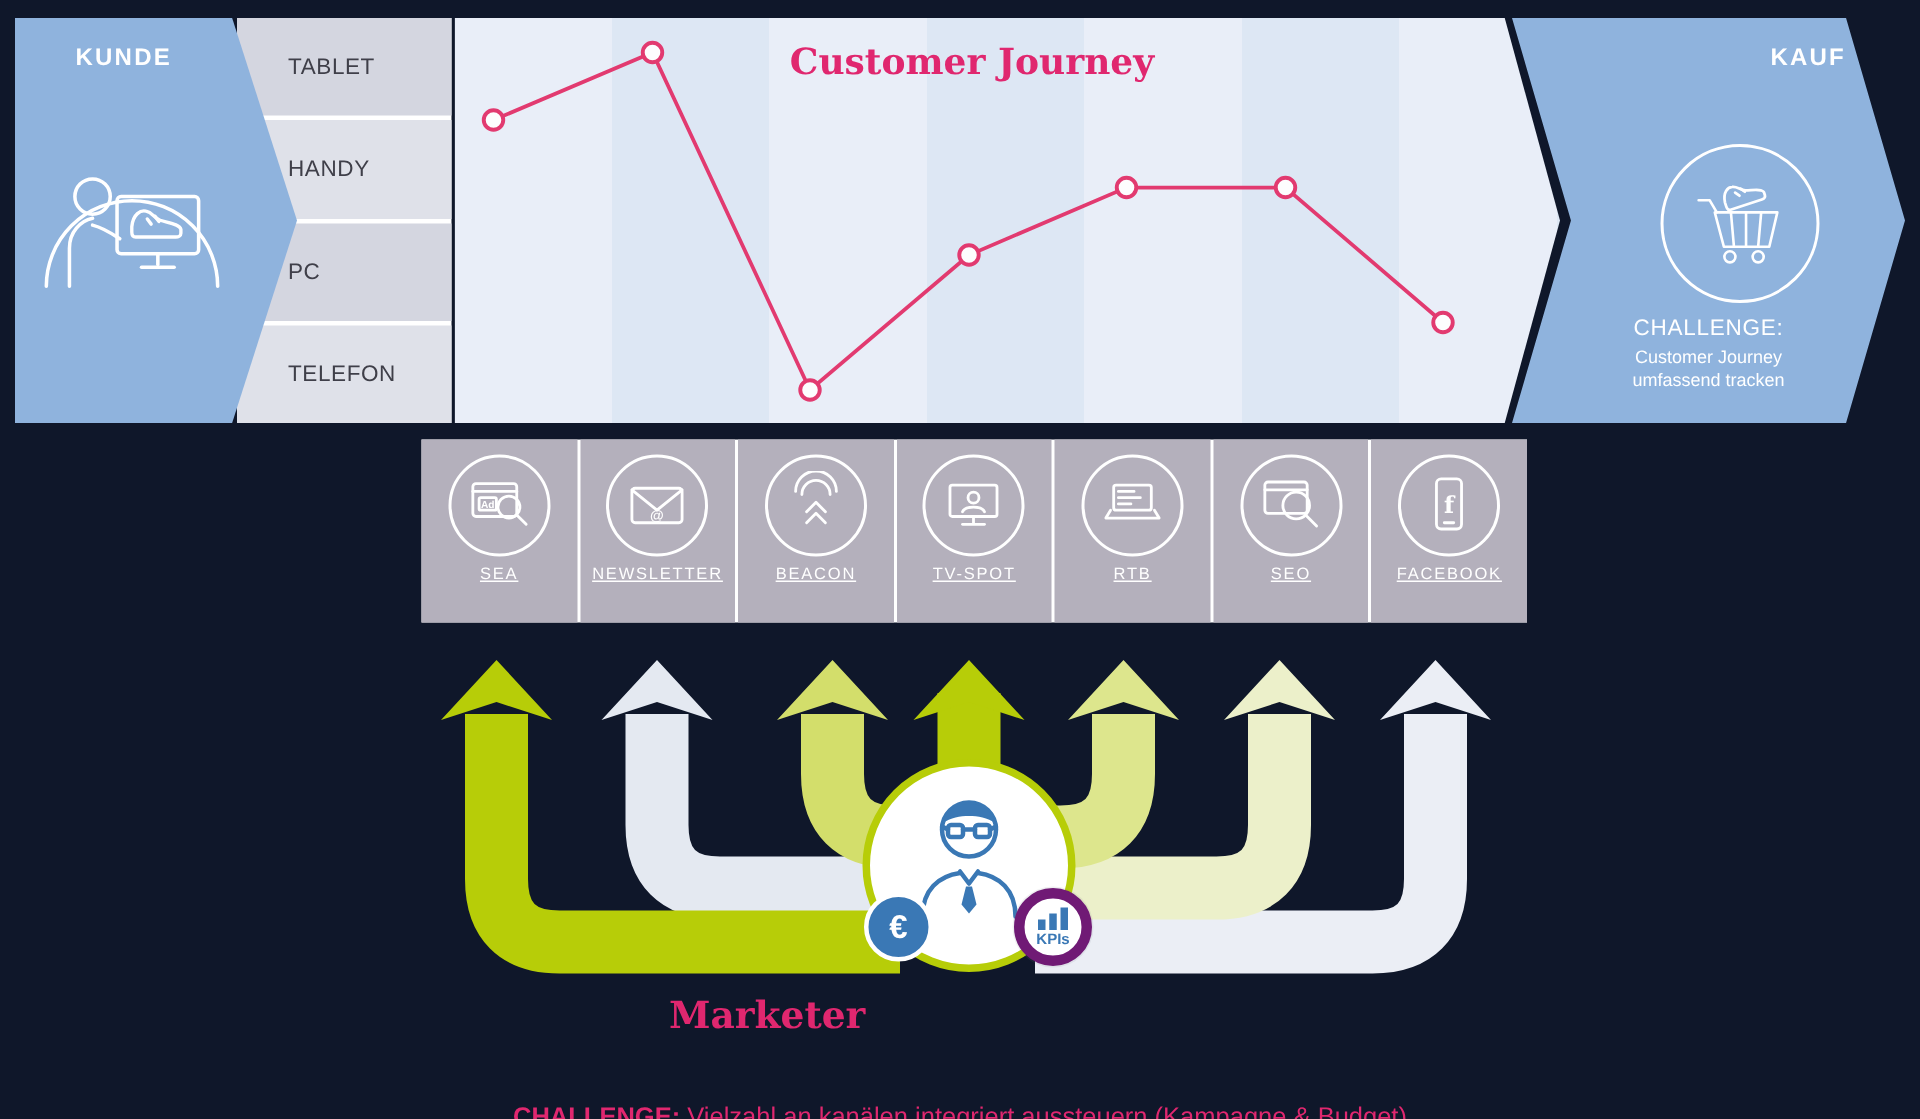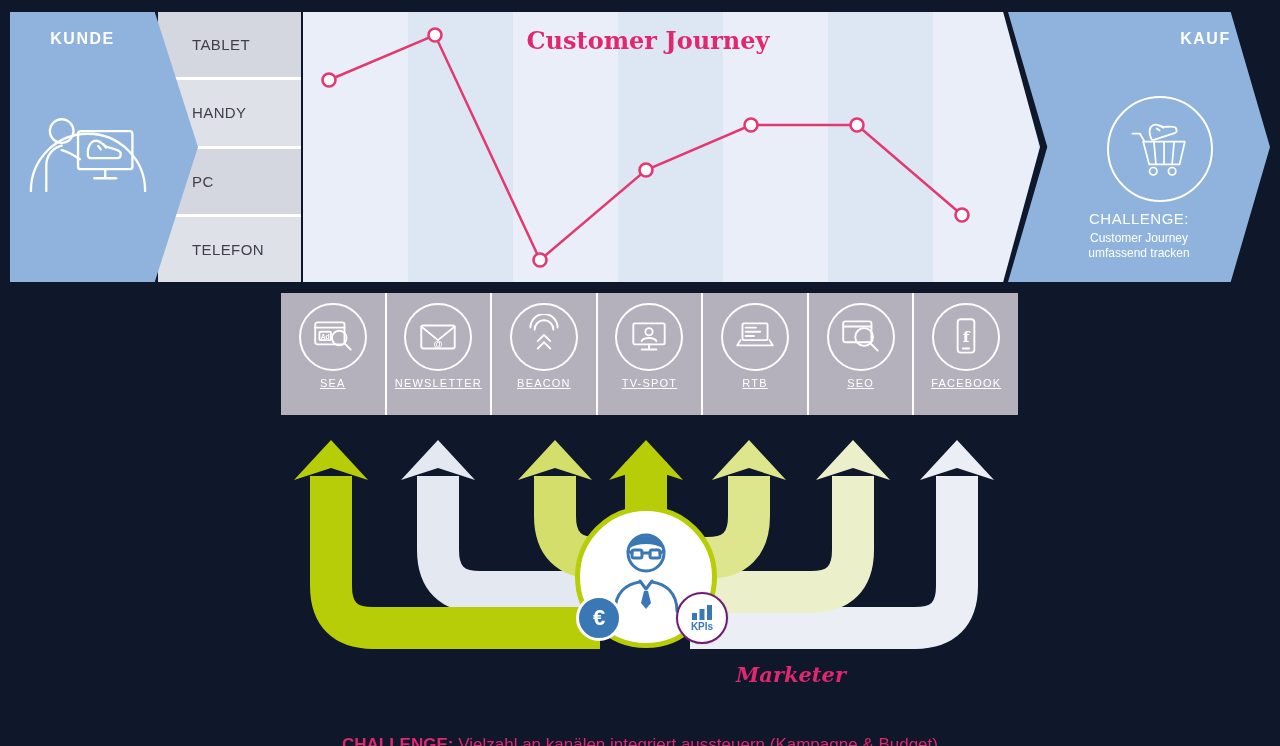--- a/index.html
+++ b/index.html
@@ -51,25 +51,25 @@
   
   #funnel-svg{left:0;top:418px;width:1280px;height:250px;z-index:1;}
   #funnel-svg path{fill:none;stroke-width:42;}
   .marketer-circle{left:575px;top:506px;width:142px;height:142px;border:5px solid #b7cd08;
     border-radius:50%;background:#fff;box-sizing:border-box;z-index:2;
     display:flex;align-items:flex-start;justify-content:center;}
   .badge{border-radius:50%;box-sizing:border-box;display:flex;flex-direction:column;
     align-items:center;justify-content:center;z-index:4;}
   .badge-euro{left:576px;top:595px;width:46px;height:46px;background:#3a78b5;border:3px solid #fff;
     color:#fff;font-weight:bold;font-size:22px;}
-  .badge-kpis{left:676px;top:592px;width:52px;height:52px;background:#fff;border:2px solid #701a75;
+  .badge-kpis{left:676px;top:592px;width:52px;height:52px;background:#fff;border:7px solid #701a75;
     box-shadow:0 0 0 1px rgba(120,120,140,.12);}
   .badge-kpis .kpi-text{color:#3a78b5;font-weight:bold;font-size:10px;margin-top:1px;}
-  .marketer-label{left:446px;top:662px;width:400px;text-align:right;color:#e0276f;
-    font-family:"DejaVu Serif",serif;font-weight:bold;font-size:21px;z-index:3;font-style:italic;}
+  .marketer-label{left:446px;top:662px;width:400px;text-align:left;color:#e0276f;
+    font-family:"DejaVu Serif",serif;font-weight:bold;font-size:25px;z-index:3;}
   .bottom-challenge{left:0;top:735px;width:1280px;text-align:center;color:#e0276f;
     font-size:17px;z-index:3;}
   .bottom-challenge .b{font-weight:bold;}
 </style>
 </head>
 <body>
 
 <div class="stage">
 
   <div class="abs arrow-left">

